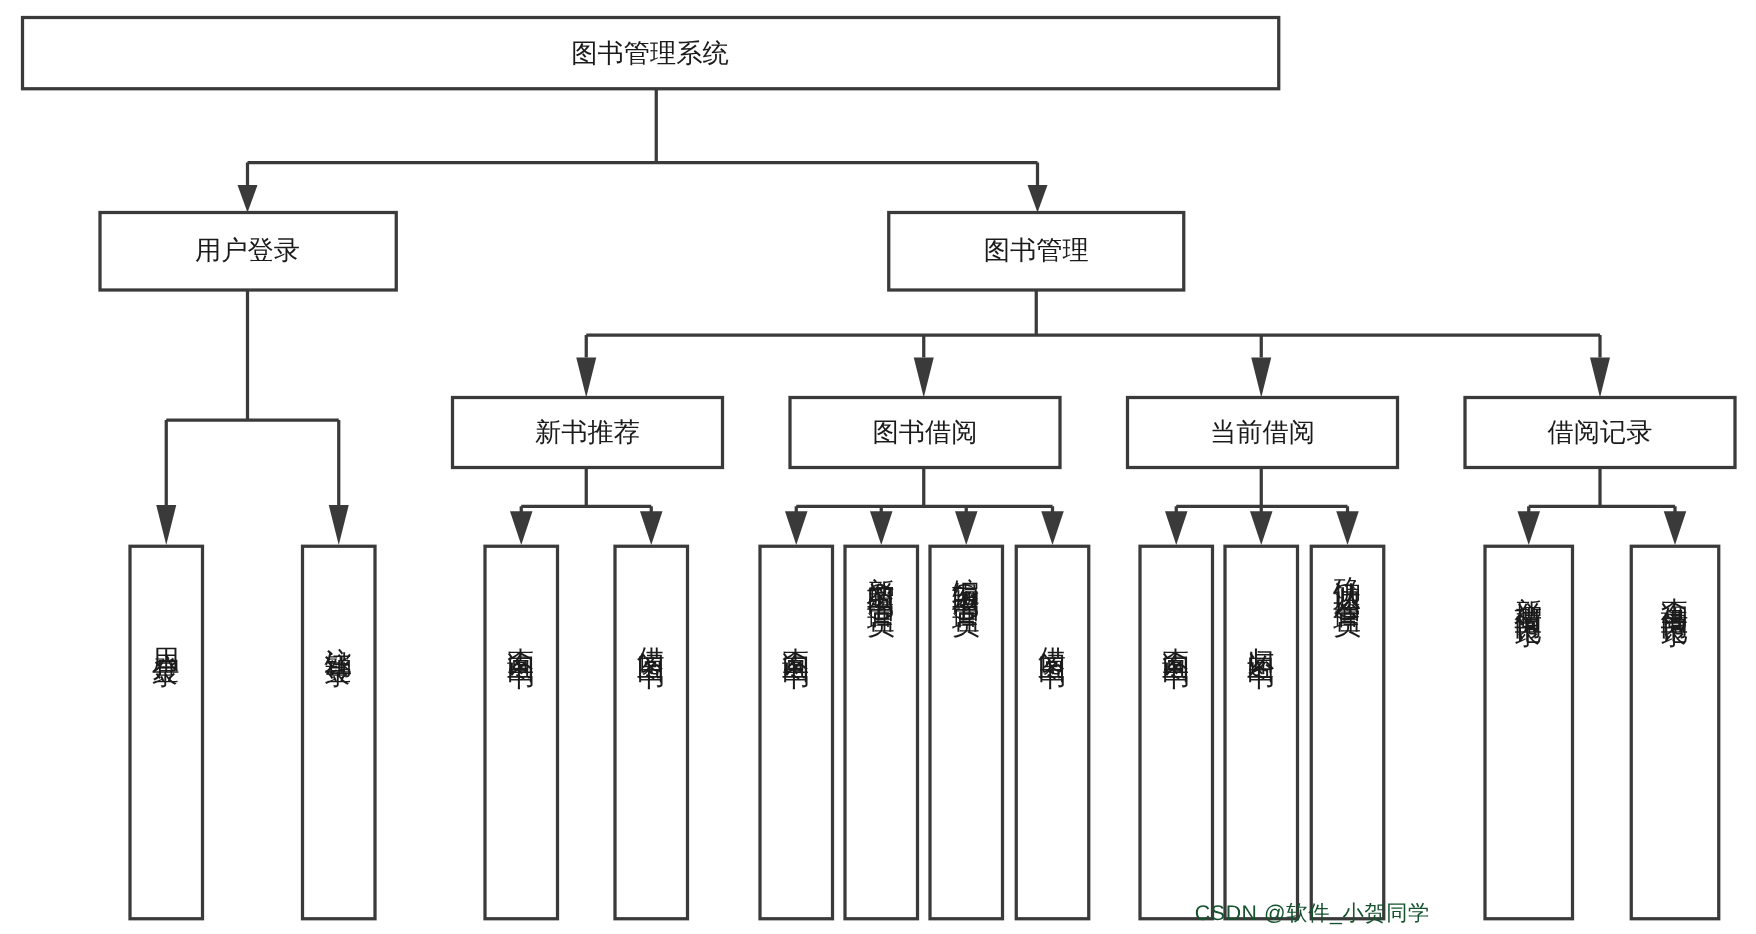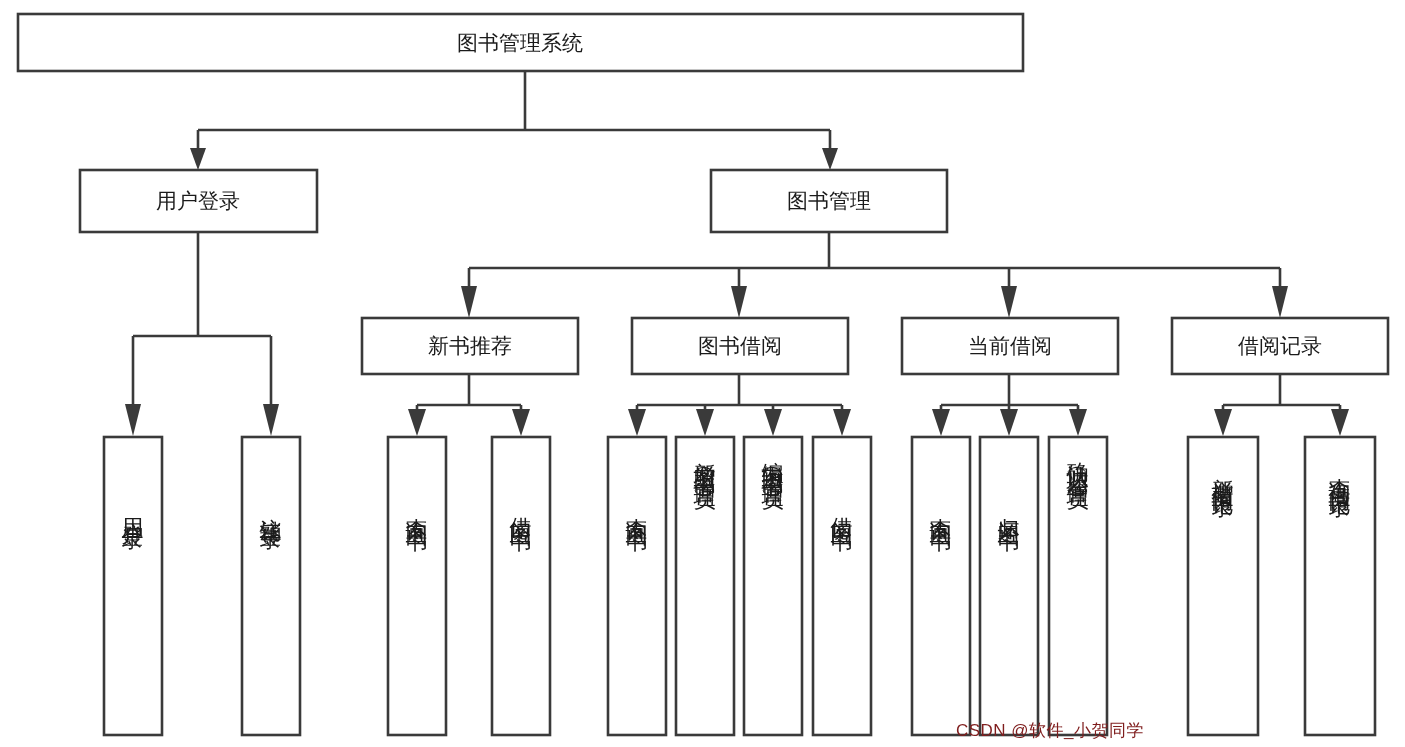--- a/index.html
+++ b/index.html
@@ -66,21 +66,21 @@
     letter-spacing: 4px;
     text-align: center;
     line-height: 1.05;
   }
   .watermark {
     position: absolute;
     right: 8px;
     bottom: 5px;
     font-family: "Liberation Sans", "DejaVu Sans", sans-serif;
     font-size: 17px;
-    color: #7f1d1d;
+    color: #14532d;
     letter-spacing: 0.5px;
     white-space: nowrap;
   }
 </style>
 </head>
 <body>
 
 <div id="diagram-root">
 
   <svg id="diagram-svg" viewBox="0 0 1405 747" xmlns="http://www.w3.org/2000/svg">

